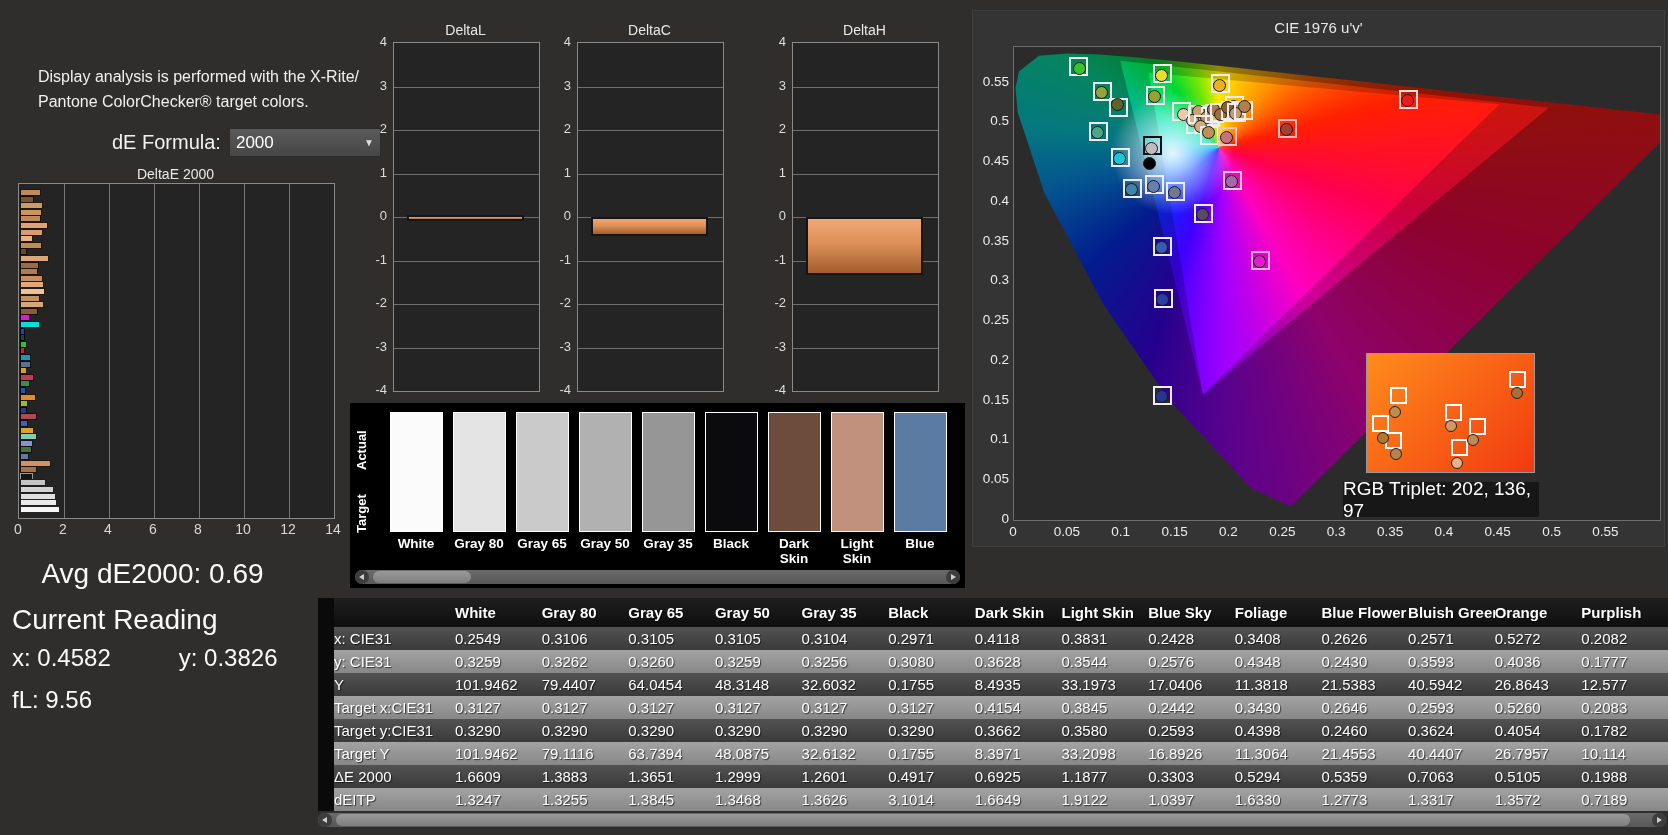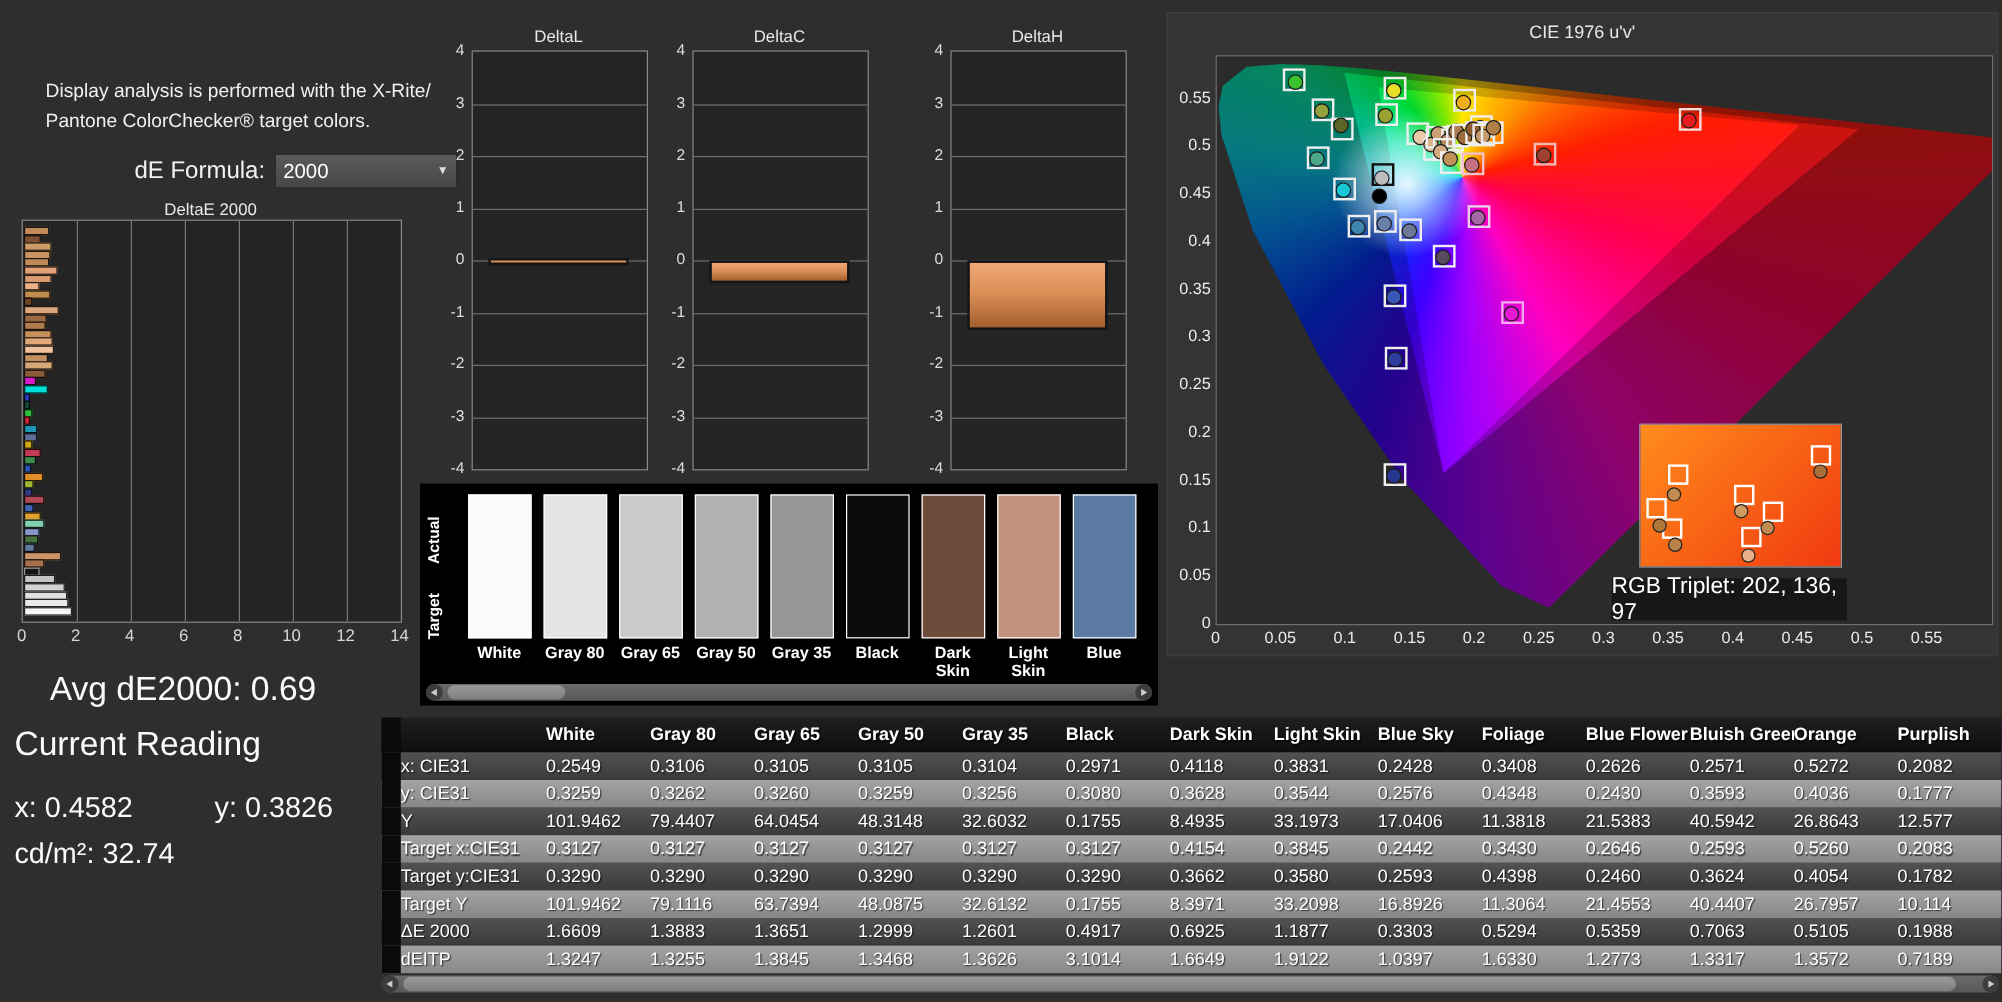--- a/index.html
+++ b/index.html
@@ -161,25 +161,25 @@
       <span style="left: 135px;">6</span>
       <span style="left: 180px;">8</span>
       <span style="left: 225px;">10</span>
       <span style="left: 270px;">12</span>
       <span style="left: 315px;">14</span>
     </div>
 
   <div class="stats">
     <div class="stat-big center">Avg dE2000: 0.69</div>
     <div class="stat-big" style="margin:14px 0 0 12px;">Current Reading</div>
-    <div style="margin-top:24px;display:flex;">
+    <div style="margin-top:8px;display:flex;">
       <span class="stat-line">x: 0.4582</span>
       <span class="stat-line" style="margin-left:68px;">y: 0.3826</span>
     </div>
-    <div class="stat-line" style="margin-top:10px;">cd/m²: 32.74</div>
+    <div class="stat-line" style="margin-top:14px;">fL: 9.56</div>
   </div>
 
   <div id="minis">
       <div class="mini-title" style="left: 393px; top: 22px; width: 145px; position: absolute;">DeltaL</div>
       <div class="miniplot" style="left: 393px; top: 42px; width: 145px; height: 348px;">
         <div class="hline" style="top: 43.5px;"></div>
         <div class="hline" style="top: 87px;"></div>
         <div class="hline" style="top: 130.5px;"></div>
         <div class="hline" style="top: 174px;"></div>
         <div class="hline" style="top: 217.5px;"></div>

